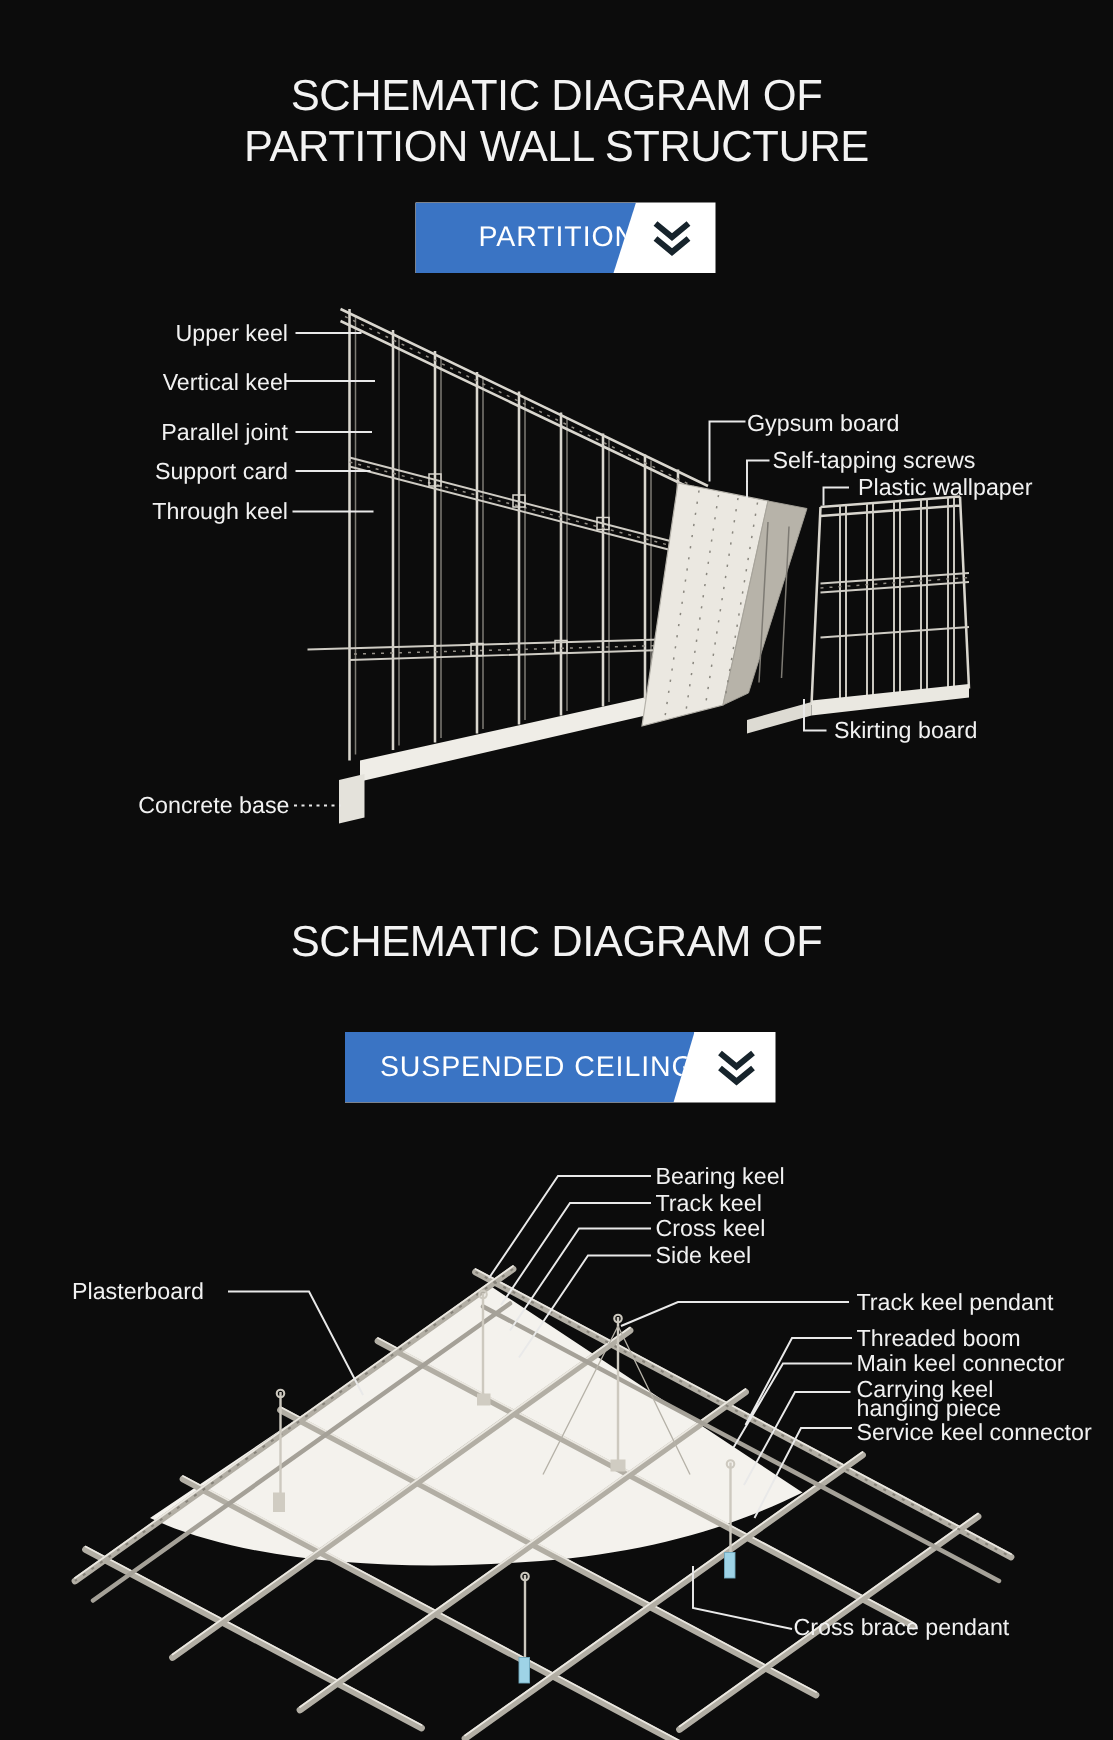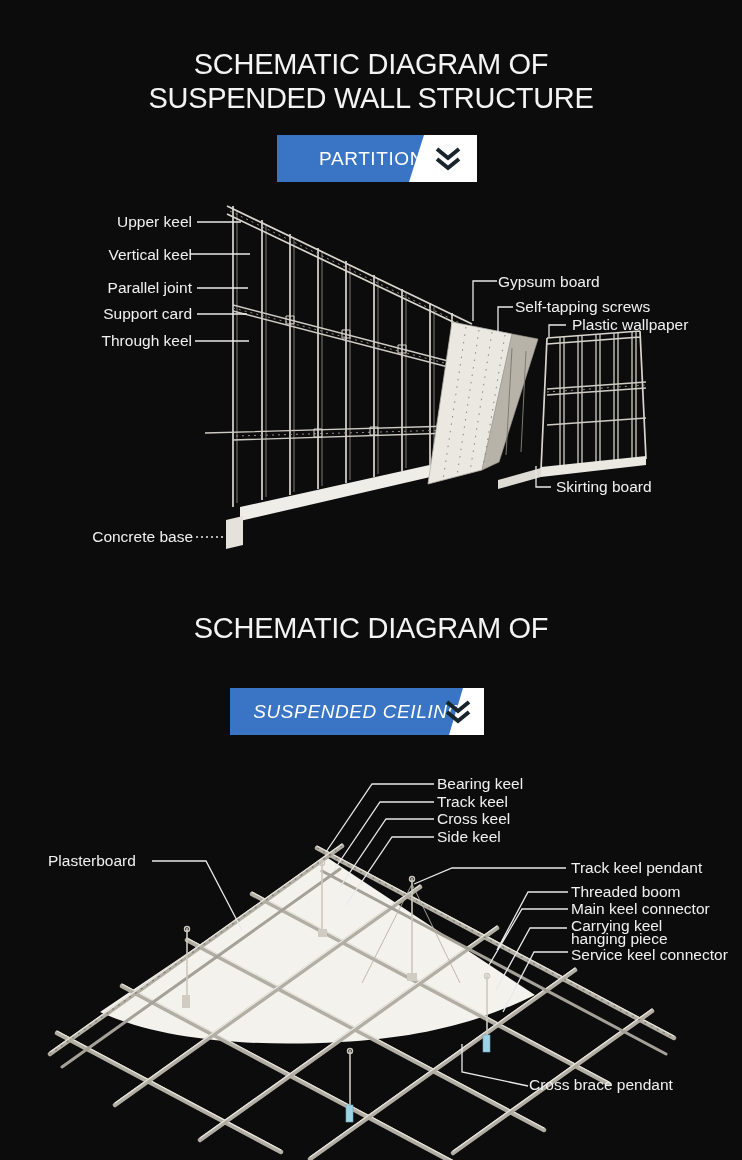--- a/index.html
+++ b/index.html
@@ -34,38 +34,38 @@
   .beam-dash{stroke:#87837a;stroke-width:1.4;fill:none;stroke-dasharray:2,5;}
   .rod{stroke:#cdc9bf;stroke-width:1.6;fill:none;}
   .wire{stroke:#b6b2a8;stroke-width:.9;fill:none;}
   .clip-frame{stroke:#d9d6ce;stroke-width:1;fill:none;}
 </style>
 </head>
 <body>
 
 <div class="title" style="top:47px;">
   <div>SCHEMATIC DIAGRAM OF</div>
-  <div>SUSPENDED WALL STRUCTURE</div>
+  <div>PARTITION WALL STRUCTURE</div>
 </div>
 
 <div class="banner" style="left:277px;top:135px;width:200px;height:47px;">
   <div class="banner-blue" style="width:147px;clip-path:polygon(0 0,100% 0,calc(100% - 15px) 100%,0 100%);">
     <span>PARTITION</span>
   </div>
   <svg class="chevron" style="right:14px;" width="30" height="26" viewBox="0 0 30 26">
     <polyline points="4,3 15,12 26,3" fill="none" stroke="#17242c" stroke-width="4"></polyline>
     <polyline points="4,13 15,22 26,13" fill="none" stroke="#17242c" stroke-width="4"></polyline>
   </svg>
 </div>
 
 <div class="title" style="top:611px;">
   <div>SCHEMATIC DIAGRAM OF</div>
 </div>
 
-<div class="banner" style="left:230px;top:688px;width:254px;height:47px;font-style:italic;">
+<div class="banner" style="left:230px;top:688px;width:287px;height:47px;">
   <div class="banner-blue" style="width:233px;clip-path:polygon(0 0,100% 0,calc(100% - 14px) 100%,0 100%);">
     <span>SUSPENDED CEILING</span>
   </div>
   <svg class="chevron" style="right:11px;" width="30" height="26" viewBox="0 0 30 26">
     <polyline points="4,3 15,12 26,3" fill="none" stroke="#17242c" stroke-width="4"></polyline>
     <polyline points="4,13 15,22 26,13" fill="none" stroke="#17242c" stroke-width="4"></polyline>
   </svg>
 </div>
 
 <svg id="scene" width="742" height="1160" viewBox="0 0 742 1160">

